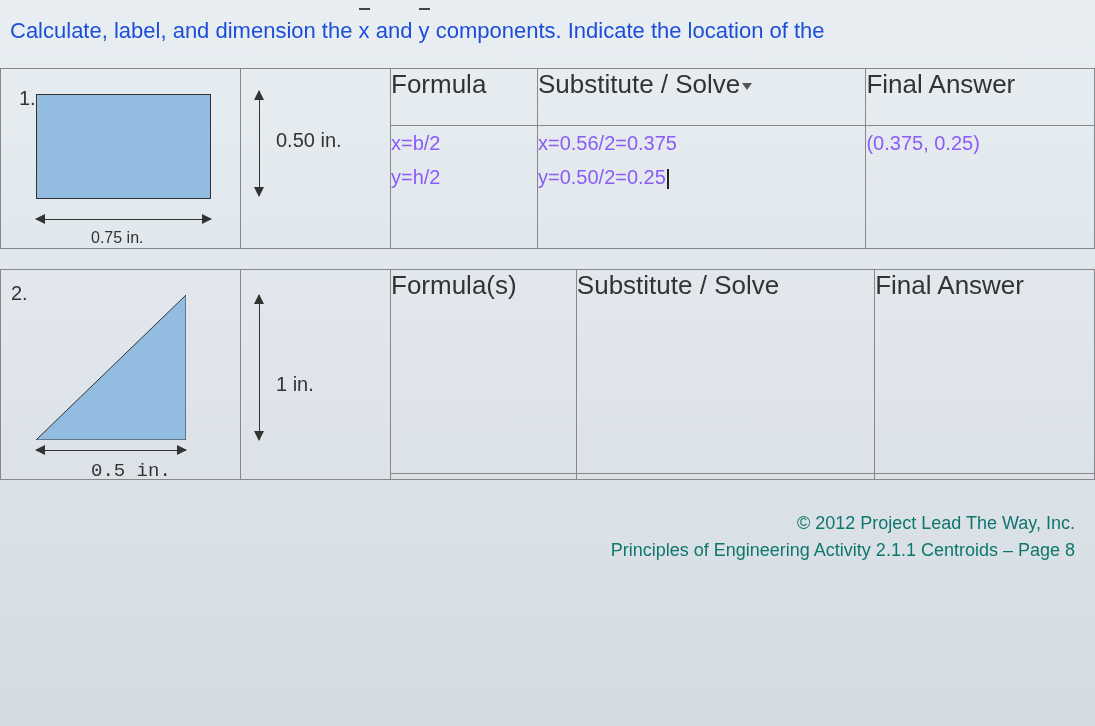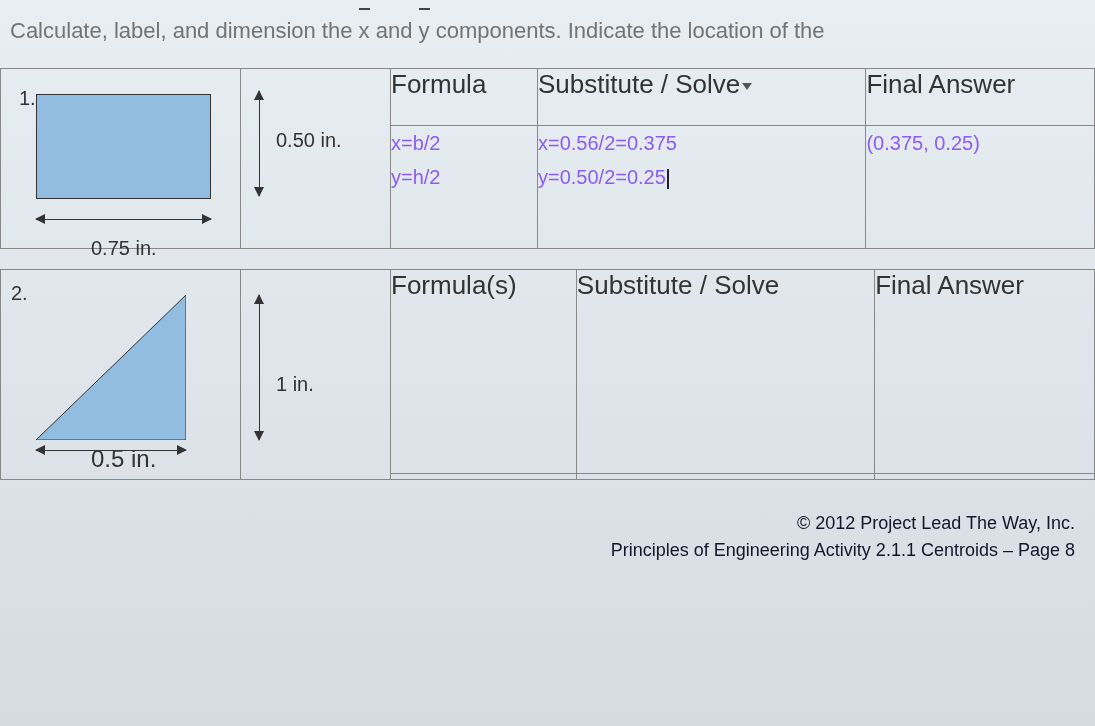--- a/index.html
+++ b/index.html
@@ -7,21 +7,21 @@
       font-family: Arial, Helvetica, sans-serif;
       background: linear-gradient(to bottom, #e8eef2 0%, #dee5ea 50%, #d4dce2 100%);
       color: #333;
       width: 1095px;
       height: 726px;
       padding: 10px 0 0 0;
       overflow: hidden;
     }
     .instructions {
       font-size: 22px;
-      color: #737373;
+      color: #1d4ed8;
       line-height: 1.6;
       padding: 0 10px 20px 10px;
     }
     .xbar, .ybar {
       position: relative;
       display: inline-block;
       padding-top: 3px;
     }
     .xbar::before, .ybar::before {
       content: '';
@@ -131,22 +131,22 @@
       border-right: 5px solid transparent;
       left: -6px;
     }
     .arrow-vertical::before { top: -1px; border-bottom: 10px solid #333; }
     .arrow-vertical::after { bottom: -1px; border-top: 10px solid #333; }
     .width-dim {
       left: 35px; top: 150px; width: 175px;
     }
     .width-label {
       position: absolute;
-      top: 168px; left: 90px;
-      font-size: 20px;
+      top: 160px; left: 90px;
+      font-size: 16px;
     }
     .height-arrow-1 {
       position: absolute;
       left: 18px; top: 22px; height: 105px;
     }
     .height-label-1 {
       position: absolute;
       left: 35px; top: 60px;
       font-size: 20px;
     }
@@ -154,29 +154,30 @@
       position: absolute;
       top: 25px; left: 35px;
       width: 150px; height: 145px;
     }
     .tri-svg { width: 100%; height: 100%; }
     .width-dim-2 {
       left: 35px; top: 180px; width: 150px;
     }
     .width-label-2 {
       position: absolute;
-      top: 175px; left: 90px;
-      font-size: 24px;
+      top: 190px; left: 90px;
+      font-size: 19px;
+      font-family: Liberation Mono, monospace;
     }
     .row2 .shape-cell { height: 210px; }
     .row2 .dim-cell { }
     .footer {
       text-align: right;
       font-size: 18px;
-      color: #0f172a;
+      color: #0f766e;
       padding: 10px 20px 0 0;
       line-height: 1.5;
     }
   </style>
 </head>
 <body>
 
 <div class="instructions">
   <span>Calculate, label, and dimension the </span>
   <span class="xbar">x</span>

